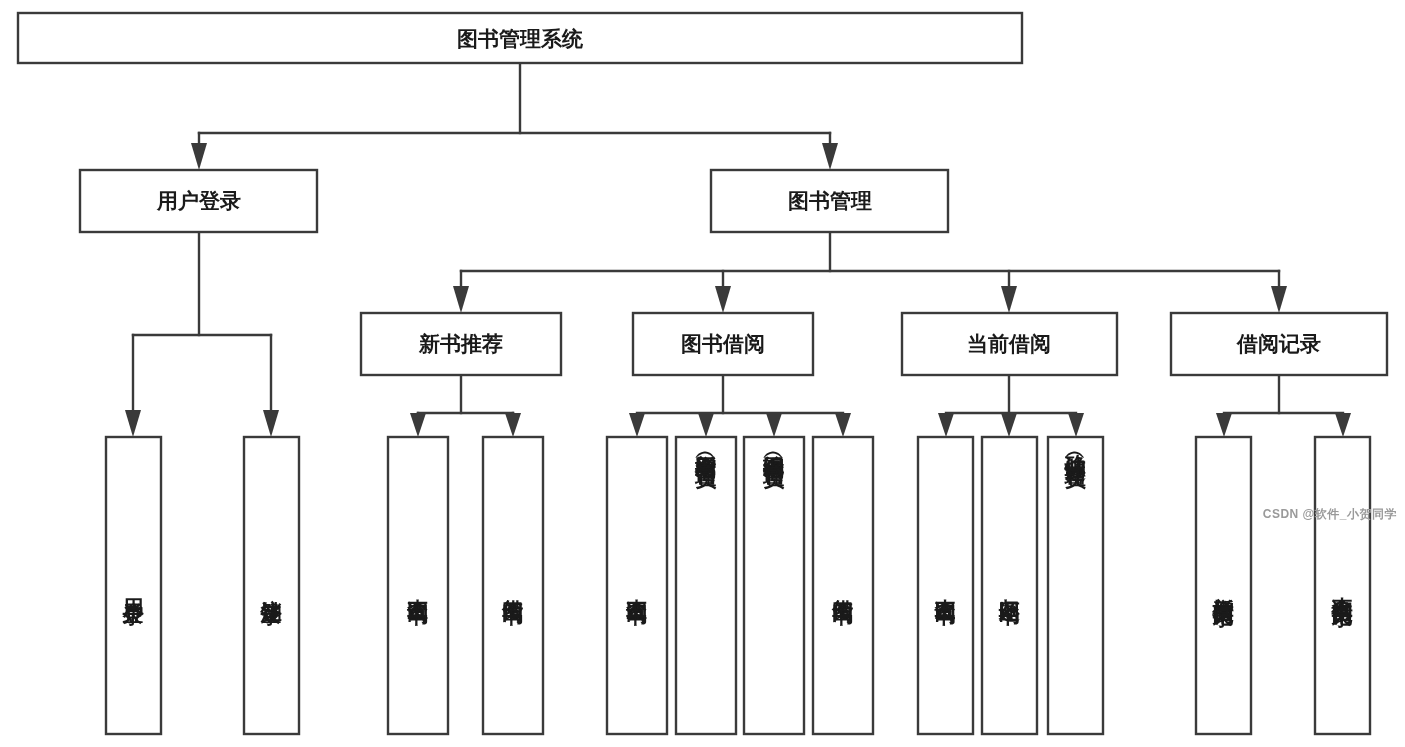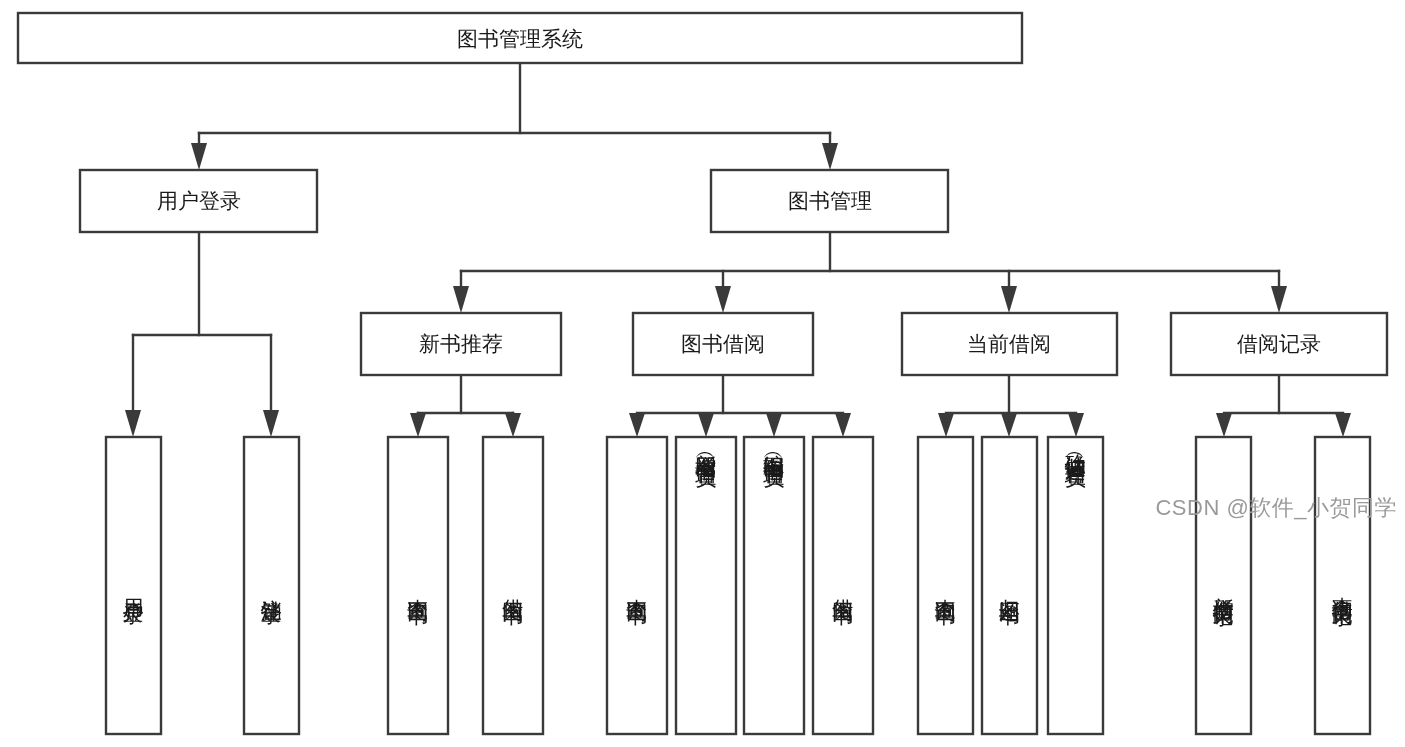--- a/index.html
+++ b/index.html
@@ -11,20 +11,21 @@
     width: 1405px;
     height: 747px;
     overflow: hidden;
     font-family: "Liberation Sans", "DejaVu Sans", sans-serif;
   }
   #diagram-root {
     position: relative;
     width: 1405px;
     height: 529px;
     background: #ffffff;
+    font-weight: bold;
   }
   svg#tree-svg {
     position: absolute;
     top: 0;
     left: 0;
     width: 1405px;
     height: 747px;
     display: block;
   }
   .node-rect {
@@ -64,21 +65,21 @@
     line-height: 1.12;
     color: #1a1a1a;
     letter-spacing: 2px;
     white-space: nowrap;
   }
   #watermark {
     position: absolute;
     right: 8px;
     bottom: 6px;
     font-family: "Liberation Sans", "DejaVu Sans", sans-serif;
-    font-size: 22px;
+    font-size: 12px;
     color: #9a9a9a;
     letter-spacing: 0.5px;
     white-space: nowrap;
   }
 </style>
 </head>
 <body>
 
 <div id="diagram-root">
 

